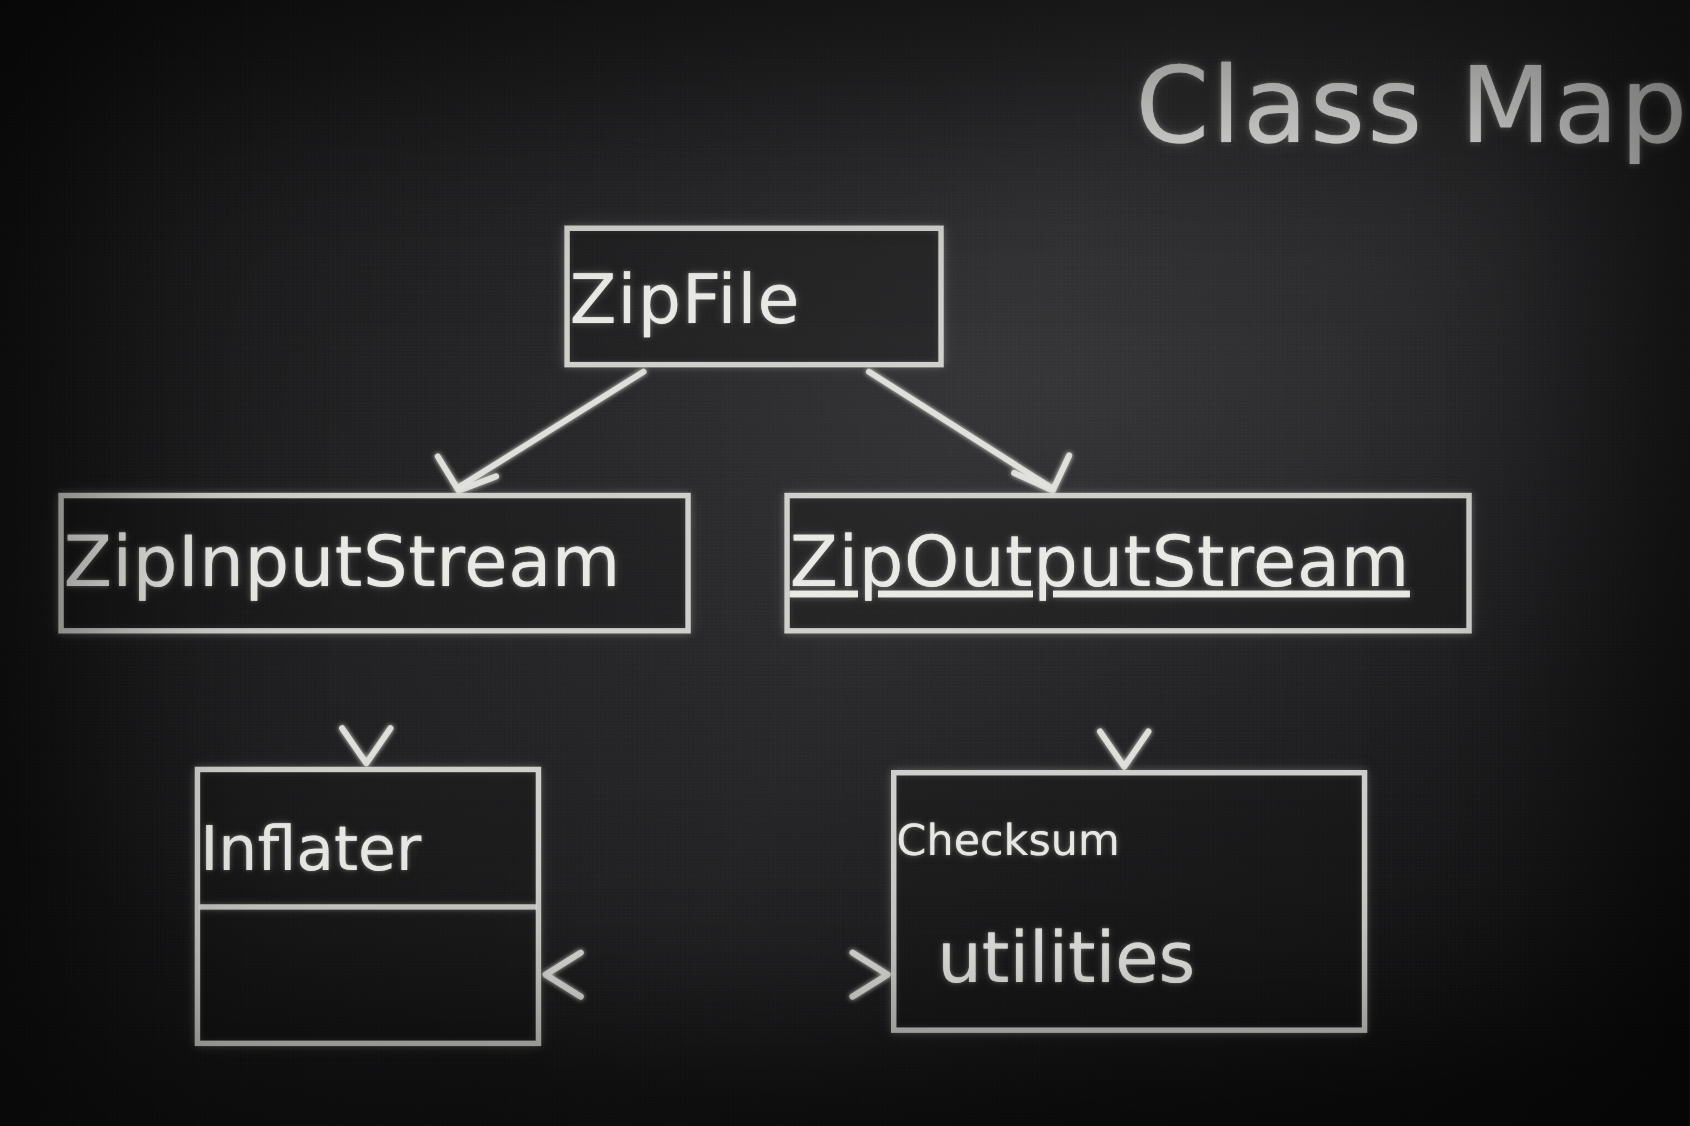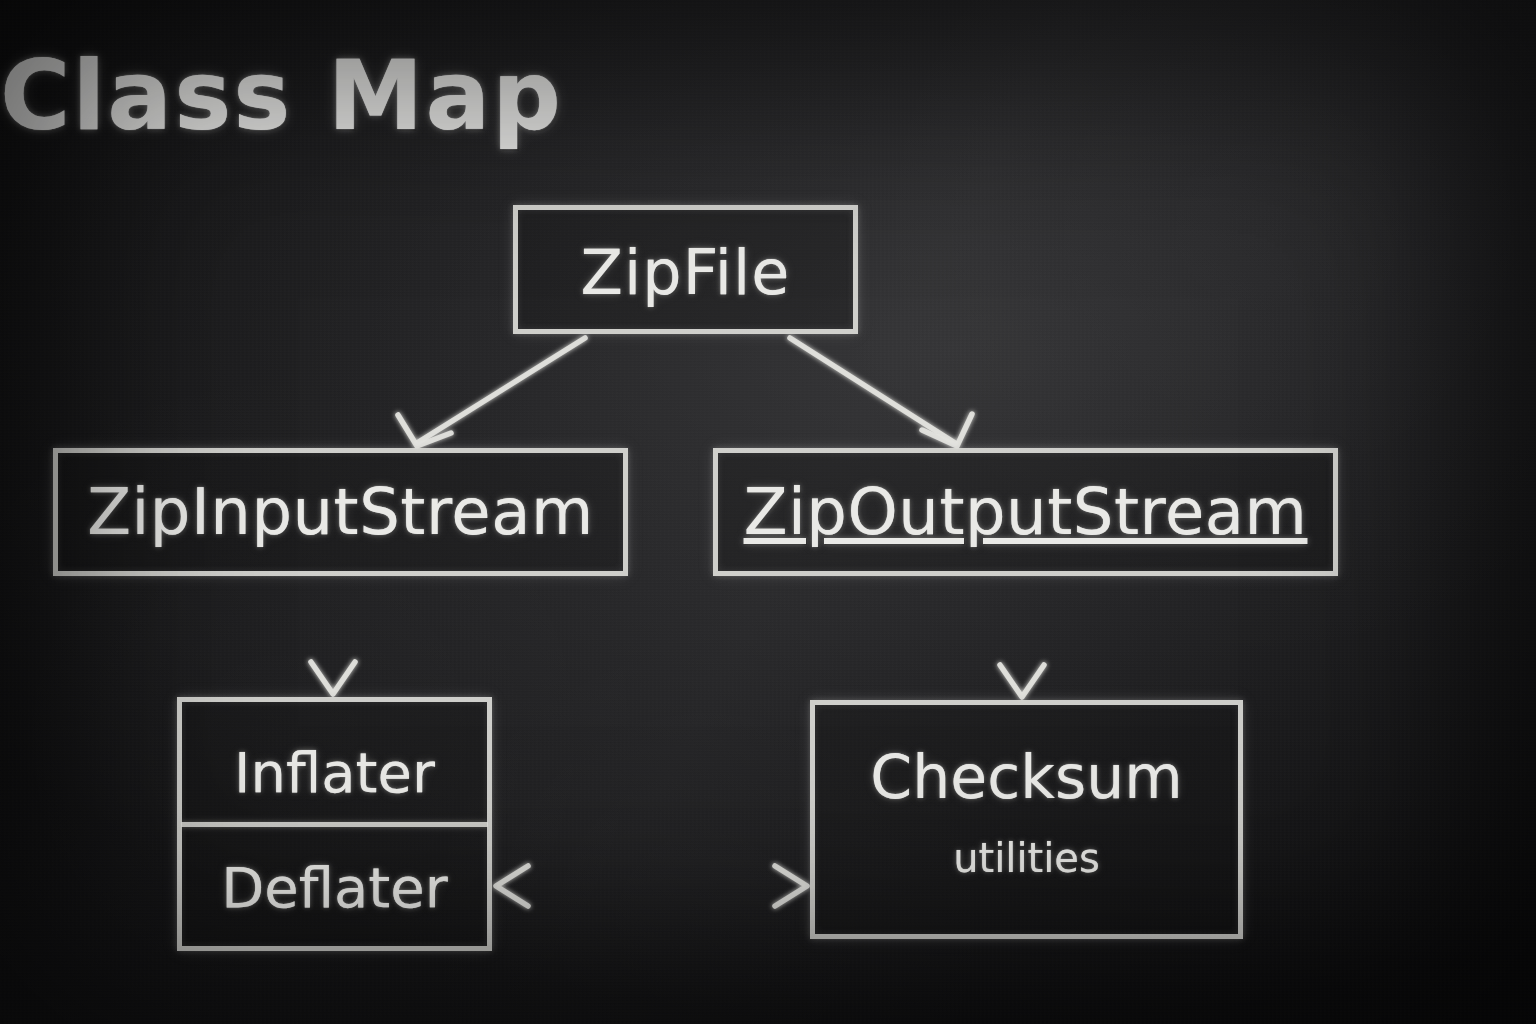--- a/index.html
+++ b/index.html
@@ -38,23 +38,23 @@
     inset: 0;
     pointer-events: none;
     box-shadow: inset 0 0 190px 70px rgba(0,0,0,0.55);
   }
 
   
   .chalk {
     position: absolute;
     color: #e9e9e6;
     font-family: "DejaVu Sans", sans-serif;
-    font-weight: 700;
+    font-weight: 400;
     letter-spacing: 0.5px;
-    text-align: left;
+    text-align: right;
     white-space: nowrap;
     text-shadow:
       0 0 1px rgba(255,255,255,0.75),
       0 0 4px rgba(235,235,230,0.34),
       0 0 10px rgba(210,210,205,0.16),
       1px 1px 0 rgba(0,0,0,0.32);
     opacity: 0.95;
   }
 
   #title {
@@ -80,21 +80,20 @@
     background: rgba(20,20,21,0.30);
     box-shadow:
       0 0 6px rgba(225,225,220,0.26),
       0 0 16px rgba(190,190,186,0.12),
       inset 0 0 7px rgba(210,210,205,0.13);
   }
   .box .label {
     position: absolute;
     left: 0;
     right: 0;
-    text-align: center;
     color: #e9e9e6;
     font-family: "DejaVu Sans", sans-serif;
     white-space: nowrap;
     text-shadow:
       0 0 1px rgba(255,255,255,0.72),
       0 0 5px rgba(235,235,230,0.32),
       0 0 12px rgba(205,205,200,0.15),
       1px 1px 0 rgba(0,0,0,0.30);
   }
 
@@ -121,22 +120,22 @@
   #coder-divider {
     position: absolute;
     left: -1px;
     right: -1px;
     top: 120px;
     height: 5px;
     background: rgba(226,226,222,0.88);
     box-shadow: 0 0 5px rgba(225,225,220,0.30), 0 0 12px rgba(190,190,186,0.12);
   }
 
-  #box-checksum .label-line1 { top: 37px;  font-size: 60px; }
-  #box-checksum .label-line2 { top: 130px; font-size: 40px; }
+  #box-checksum .label-line1 { top: 37px;  font-size: 39px; }
+  #box-checksum .label-line2 { top: 130px; font-size: 64px; padding-left: 37px; }
 
   
   #connectors {
     position: absolute;
     left: 0;
     top: 0;
     width: 1536px;
     height: 1024px;
     pointer-events: none;
   }
@@ -211,23 +210,20 @@
 
   <div class="box" id="box-zipoutput">
     <div class="label">ZipOutputStream</div>
   </div>
 
   <div class="box" id="box-coders">
     <div class="coder-row" id="coder-row-inflater">
       <div class="label">Inflater</div>
     </div>
     <div id="coder-divider"></div>
-    <div class="coder-row" id="coder-row-deflater">
-      <div class="label">Deflater</div>
-    </div>
   </div>
 
   <div class="box" id="box-checksum">
     <div class="label label-line1">Checksum</div>
     <div class="label label-line2">utilities</div>
   </div>
 
 </div>
 
 </body></html>

